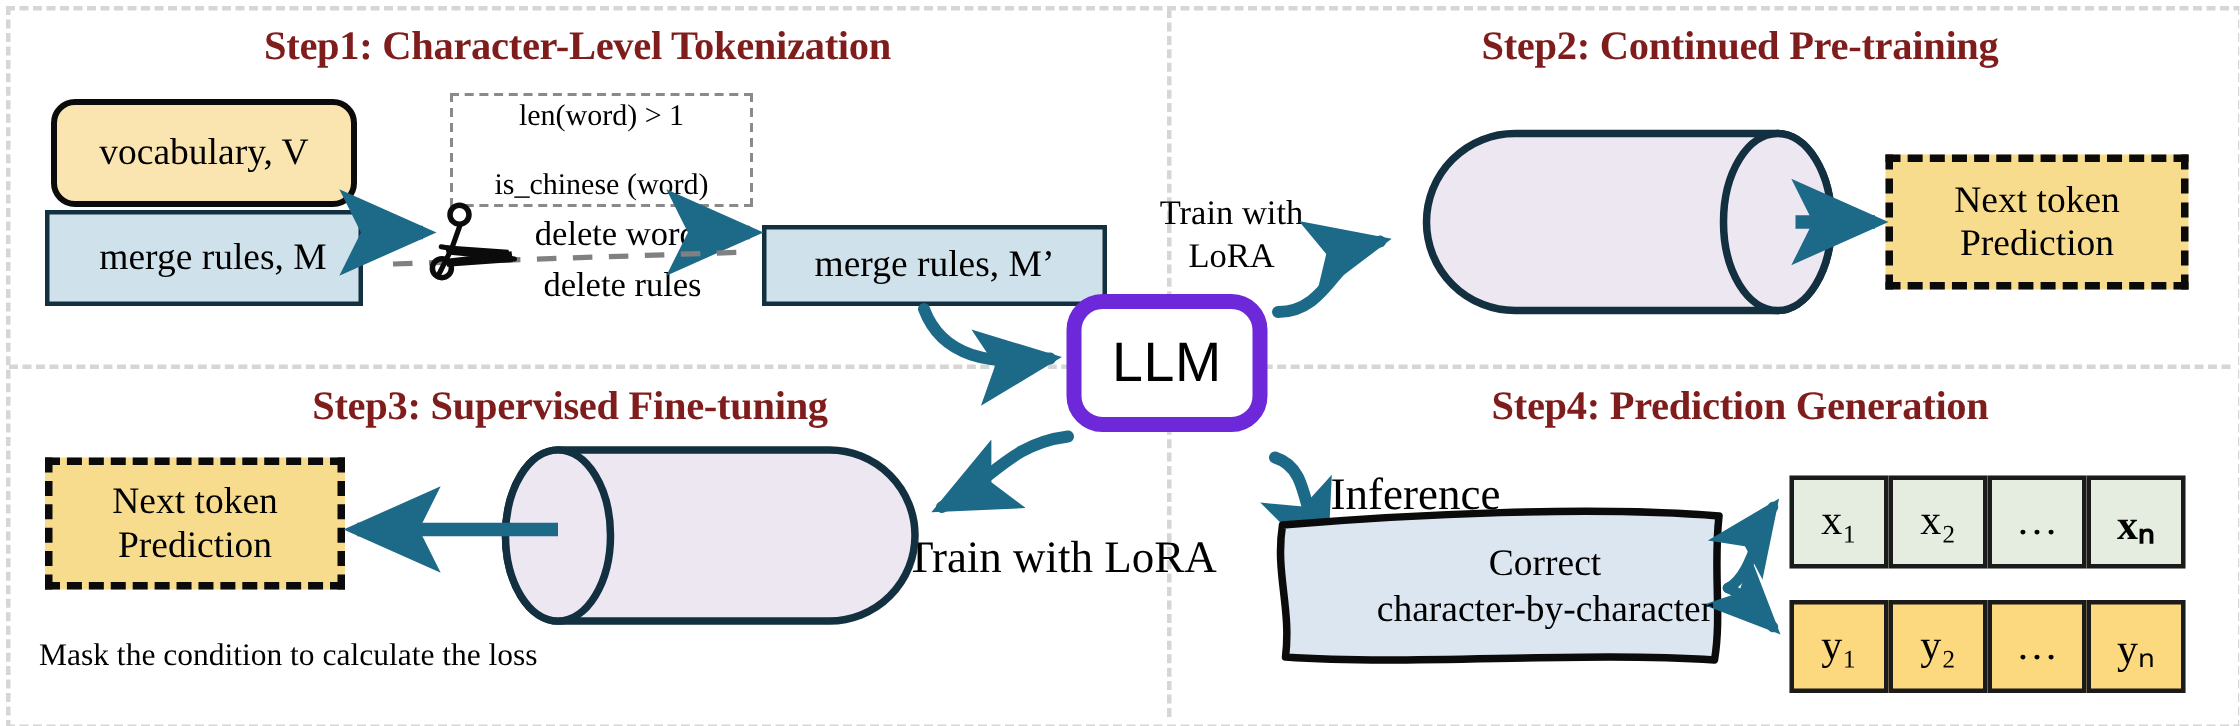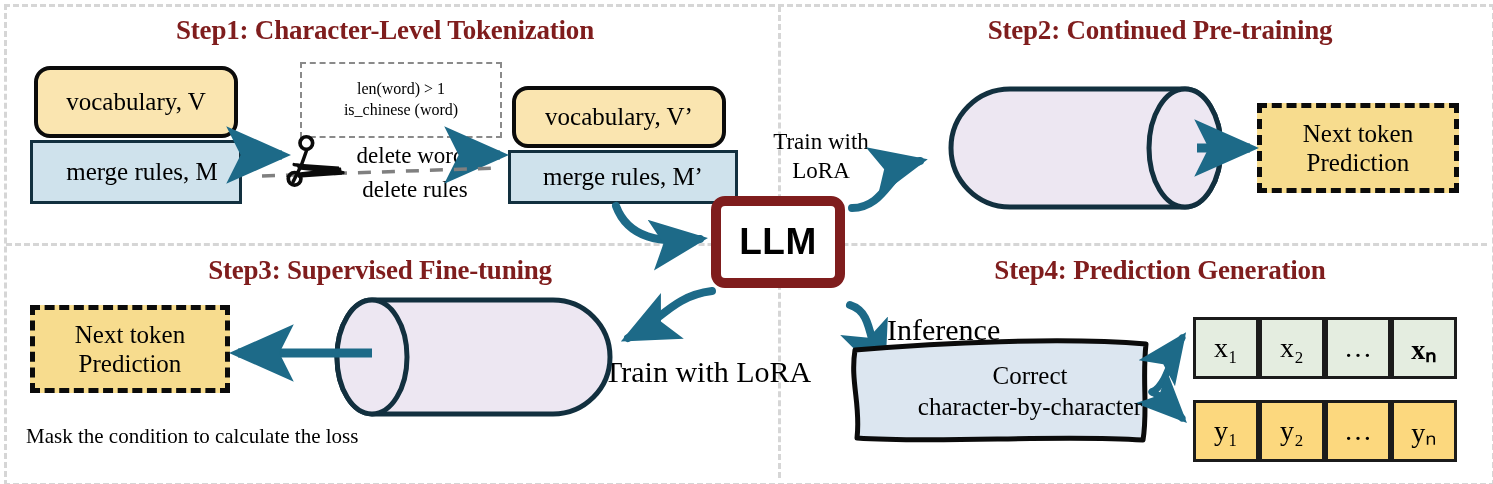--- a/index.html
+++ b/index.html
@@ -14,22 +14,22 @@
     font-size:27px;letter-spacing:-0.2px;text-align:center;white-space:nowrap;color:#7f1d1d;}
 
   .node{position:absolute;box-sizing:border-box;display:flex;align-items:center;
     justify-content:center;text-align:center;line-height:1.12;}
 
   .vocab-box{background:#fae5b0;border:4px solid #0b0b0b;border-radius:16px;font-size:25px;}
   .merge-box{background:#cfe2ec;border:3px solid #12303f;font-size:25px;}
 
   .dashed-yellow{background:#f7dc8e;border:5px dashed #0b0b0b;font-size:25px;}
 
-  .llm-box{background:#ffffff;border:10px solid #7f1d1d;border-radius:14px;
-    font-family:"Liberation Sans",sans-serif;font-weight:bold;font-size:37px;letter-spacing:0.5px;}
+  .llm-box{background:#ffffff;border:10px solid #6d28d9;border-radius:24px;
+    font-family:"Liberation Sans",sans-serif;font-weight:normal;font-size:37px;letter-spacing:0.5px;}
 
   .plain-label{position:absolute;font-size:23px;line-height:1.2;text-align:center;white-space:nowrap;}
 
   .cyl-text{position:absolute;font-size:25px;line-height:1.22;text-align:center;color:#000;}
 
   .tok{position:absolute;box-sizing:border-box;border:3px solid #1b1b1b;
     display:flex;align-items:center;justify-content:center;font-size:28px;margin-top:12px;}
   .tok-x{background:#e4ede0;}
   .tok-y{background:#fcd87e;}
 
@@ -46,29 +46,28 @@
   <div class="divider-v" style="left:778px;top:6px;height:472px;"></div>
 
   <div class="divider-h" style="left:6px;top:243px;width:1481px;"></div>
 
   <div class="step-title" style="left:60px;top:15px;width:650px;">Step1: Character-Level Tokenization</div>
 
   <div class="node vocab-box" style="left:34px;top:66px;width:204px;height:72px;">vocabulary, V</div>
   <div class="node merge-box" style="left:30px;top:140px;width:212px;height:64px;padding-left:12px;">merge rules, M</div>
 
   <div style="position:absolute;left:300px;top:62px;width:198px;height:72px;border:2px dashed #8a8a8a;
-              display:flex;flex-direction:column;align-items:center;justify-content:center;font-size:16px;line-height:1.3;">
+              display:flex;flex-direction:column;align-items:center;justify-content:space-between;font-size:20px;line-height:1.3;">
     <span>len(word) &gt; 1</span>
     <span>is_chinese (word)</span>
   </div>
 
   <div class="plain-label" style="left:325px;top:142px;width:180px;">delete words</div>
   <div class="plain-label" style="left:325px;top:176px;width:180px;">delete rules</div>
 
-  <div class="node vocab-box" style="left:512px;top:86px;width:214px;height:62px;">vocabulary, V’</div>
   <div class="node merge-box" style="left:508px;top:150px;width:230px;height:54px;">merge rules, M’</div>
 
   <div class="step-title" style="left:850px;top:15px;width:620px;">Step2: Continued Pre-training</div>
 
   <div style="position:absolute;left:756px;top:128px;width:130px;text-align:center;font-size:23px;line-height:1.25;">
     <div>Train with</div>
     <div>LoRA</div>
   </div>
 
   <div class="cyl-text" style="left:965px;top:101px;width:200px;">

